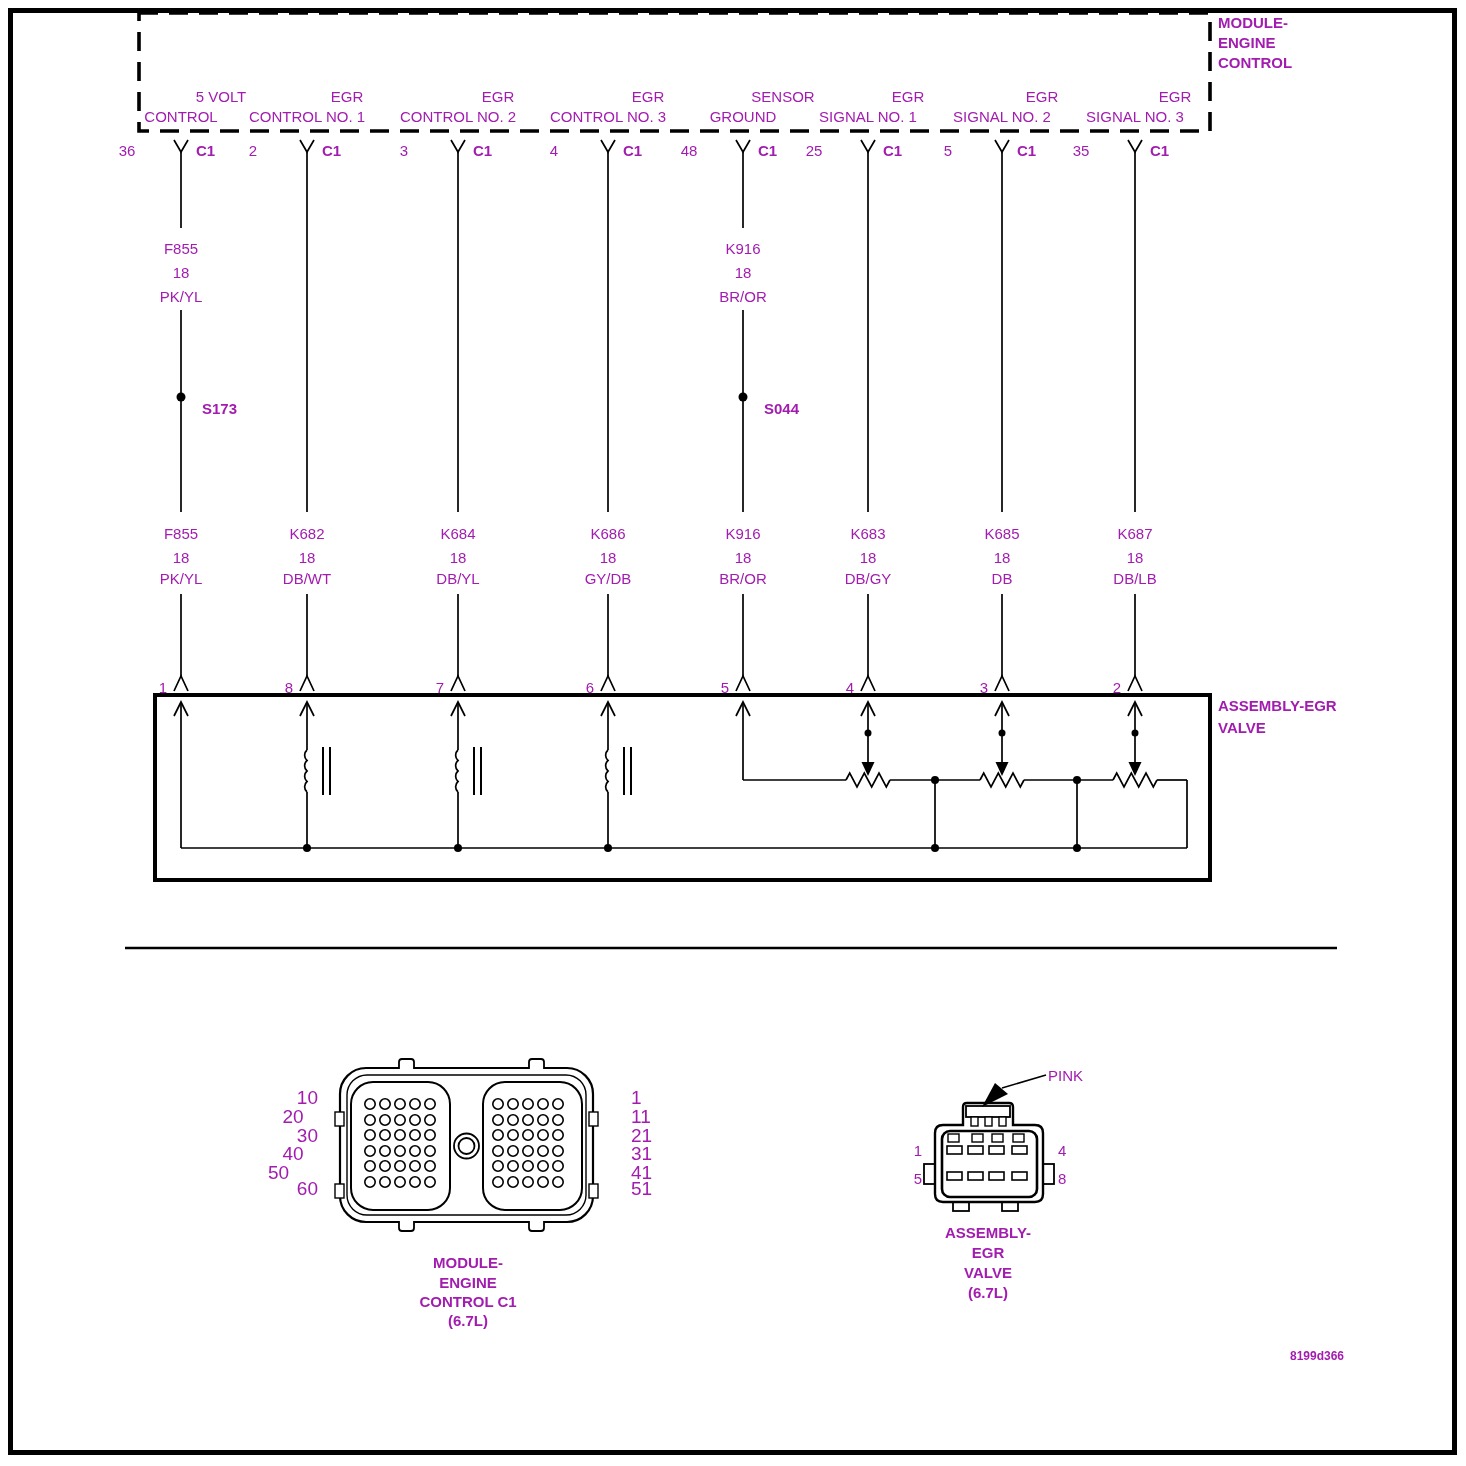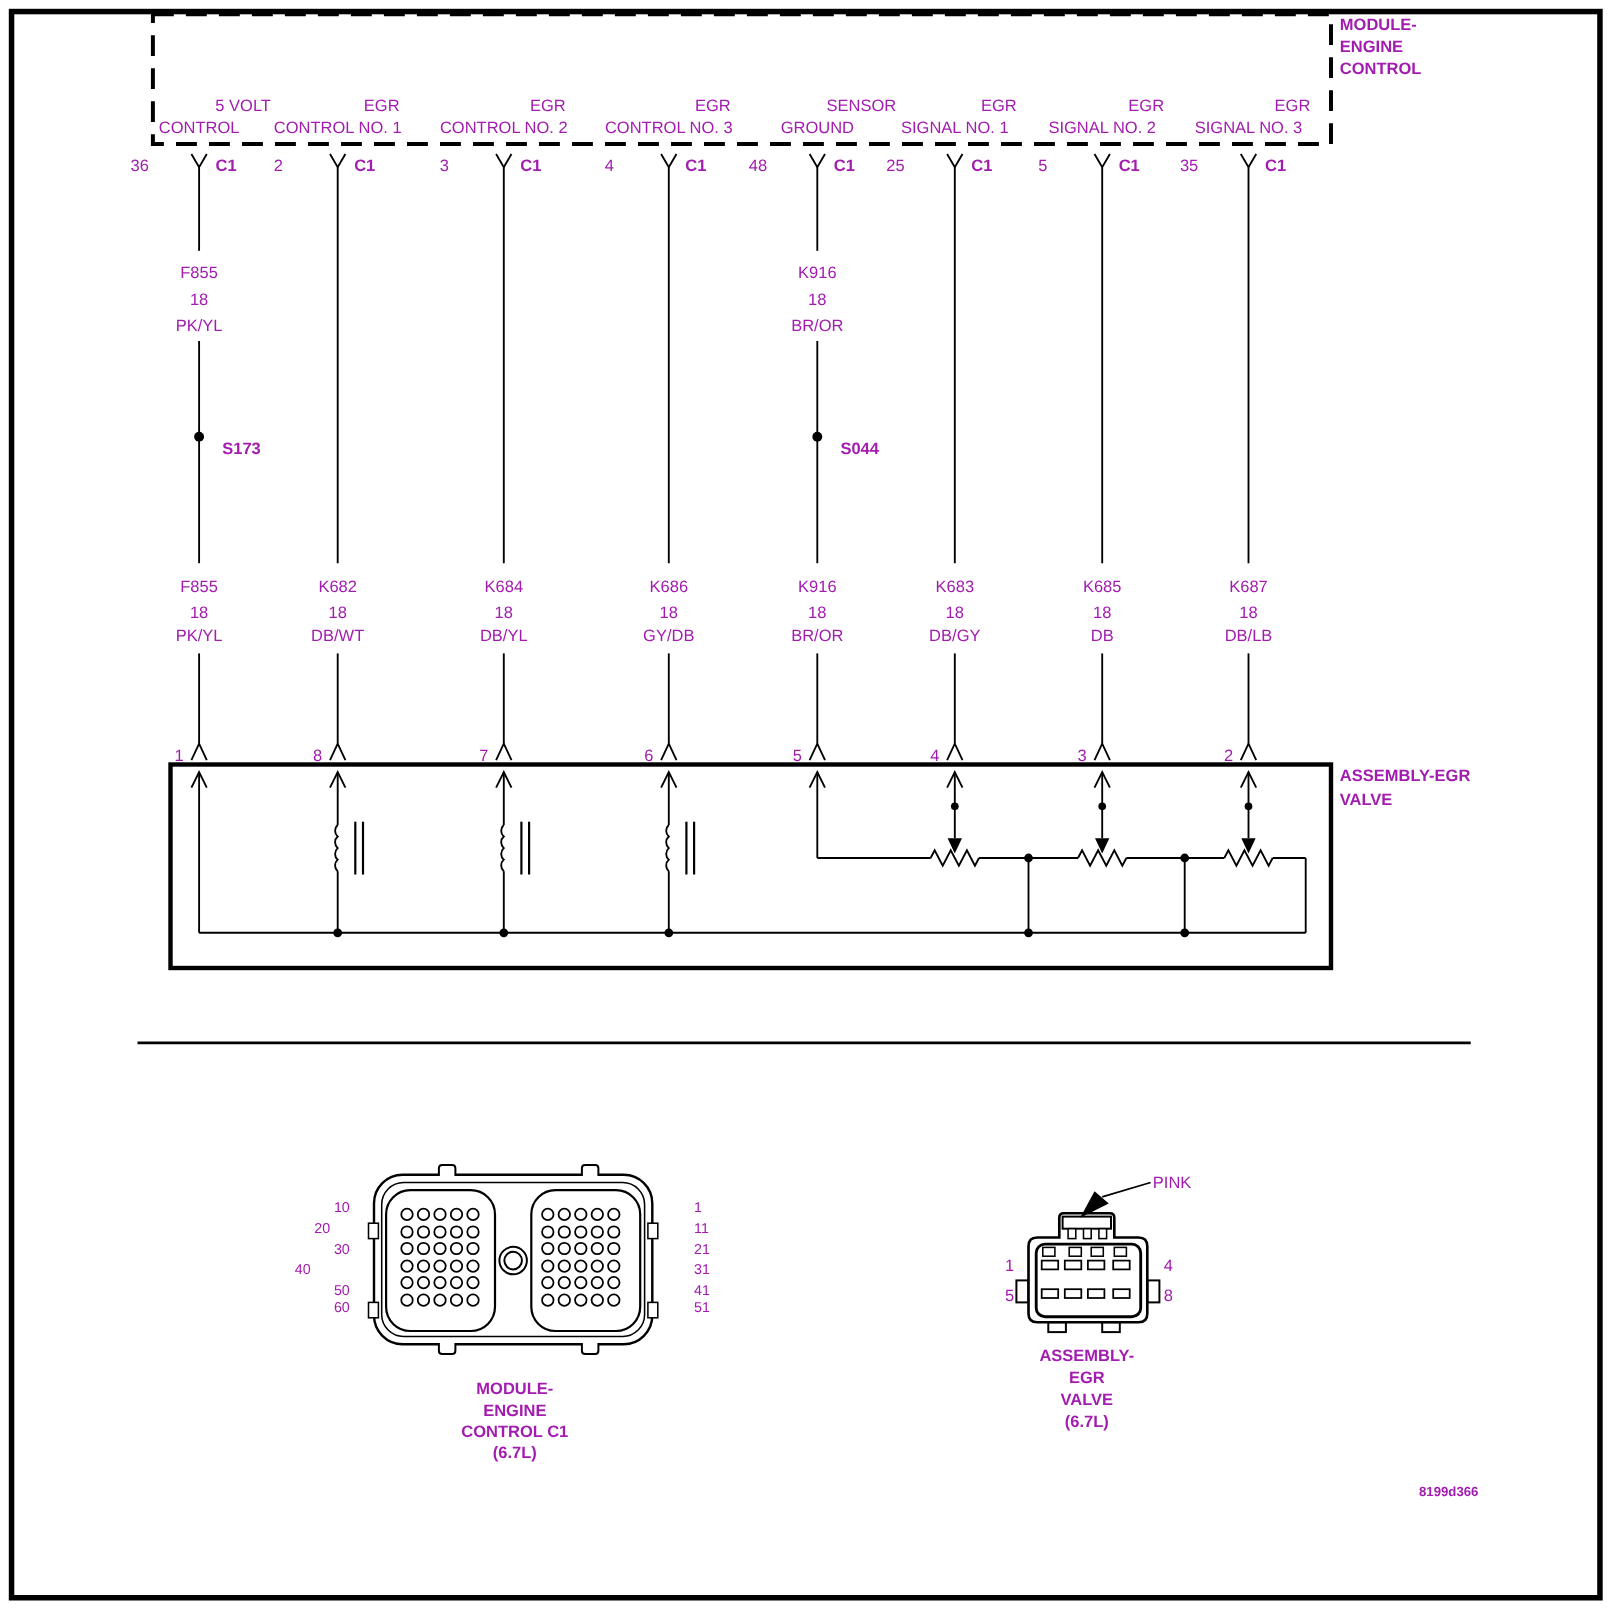--- a/index.html
+++ b/index.html
@@ -3,21 +3,21 @@
 <meta charset="utf-8">
 <style>
   html,body{margin:0;padding:0;background:#fff;}
   .page{position:relative;width:1466px;height:1466px;background:#ffffff;
         font-family:"Liberation Sans", sans-serif;color:#a21caf;overflow:hidden;}
   .page-border{position:absolute;left:8px;top:8px;width:1449px;height:1447px;
         box-sizing:border-box;border:5px solid #000;}
   svg.layer{position:absolute;left:0;top:0;}
   .t{position:absolute;font-size:15px;line-height:17px;white-space:nowrap;}
   .b{font-weight:700;}
-  .s13{font-size:13px;}
+  .s13{font-size:19px;}
   .s12{font-size:12px;}
   .ctr{transform:translateX(-50%);}
   
   .col .hdr1{left:var(--x);top:88px;transform:translateX(-50%);margin-left:40px;}
   .col .hdr2{left:var(--x);top:108px;transform:translateX(-50%);}
   .col .mpin{left:calc(var(--x) - 94px);top:142px;width:80px;text-align:center;}
   .col .mconn{left:calc(var(--x) + 15px);top:142px;font-weight:700;}
   .col .wl{left:var(--x);transform:translateX(-50%);}
   .col .u1{top:240px;} .col .u2{top:264px;} .col .u3{top:288px;}
   .col .splice{left:calc(var(--x) + 21px);top:389px;font-weight:700;margin-top:11px;}
@@ -389,22 +389,22 @@
     <div class="t mconn">C1</div>
     <div class="t wl d1">K687</div>
     <div class="t wl d2">18</div>
     <div class="t wl d3">DB/LB</div>
     <div class="t vpin">2</div>
   </div>
 
   <div class="t s13" style="left:268px;top:1089px;width:50px;text-align:right">10</div>
   <div class="t s13" style="left:268px;top:1108px;width:50px;text-align:center">20</div>
   <div class="t s13" style="left:268px;top:1127px;width:50px;text-align:right">30</div>
-  <div class="t s13" style="left:268px;top:1145px;width:50px;text-align:left">40</div>
-  <div class="t s13" style="left:268px;top:1164px;width:50px;text-align:right">50</div>
+  <div class="t s13" style="left:268px;top:1145px;width:50px;text-align:center">40</div>
+  <div class="t s13" style="left:268px;top:1164px;width:50px;text-align:left">50</div>
   <div class="t s13" style="left:268px;top:1180px;width:50px;text-align:right">60</div>
   <div class="t s13" style="left:631px;top:1089px">1</div>
   <div class="t s13" style="left:631px;top:1108px">11</div>
   <div class="t s13" style="left:631px;top:1127px">21</div>
   <div class="t s13" style="left:631px;top:1145px">31</div>
   <div class="t s13" style="left:631px;top:1164px">41</div>
   <div class="t s13" style="left:631px;top:1180px">51</div>
 
   <div class="t b ctr" style="left:468px;top:1254px">MODULE-</div>
   <div class="t b ctr" style="left:468px;top:1274px">ENGINE</div>

